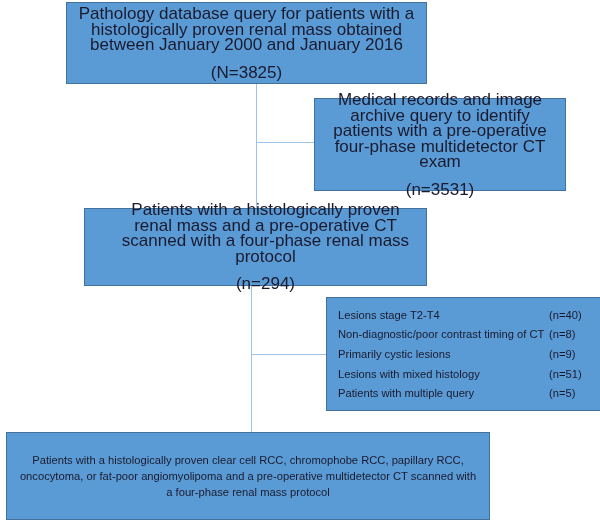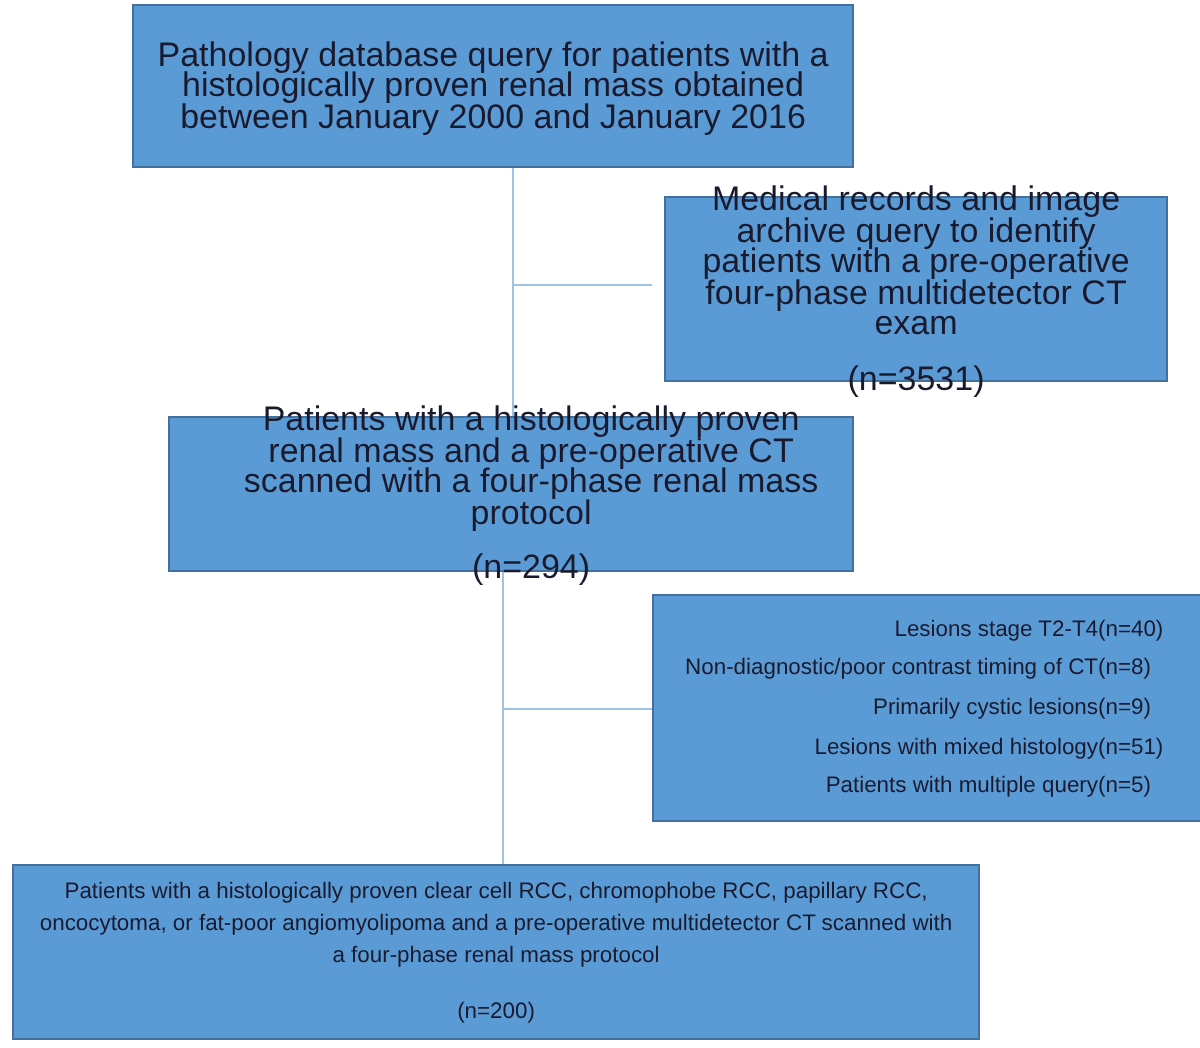--- a/index.html
+++ b/index.html
@@ -54,42 +54,43 @@
     padding: 7px 0 7px 11px;
     display: flex;
     flex-direction: column;
     justify-content: space-around;
   }
   .fc-list .row {
     display: flex;
     align-items: center;
     white-space: nowrap;
   }
-  .fc-list .row .label { width: 211px; flex: 0 0 211px; text-align: right; }
+  .fc-list .row .label { width: 211px; flex: 0 0 211px; text-align: left; }
   .fc-list .row .n { text-align: left; }
 
   
   .fc-box.wide { font-size: 11.2px; line-height: 16px; }
 </style>
 </head>
 <body>
 
 <div id="canvas">
 
   <div class="connector v" style="left:256px; top:84px; height:124px;"></div>
   <div class="connector h" style="left:256px; top:142px; width:70px;"></div>
 
   <div class="connector v" style="left:251px; top:286px; height:146px;"></div>
   <div class="connector h" style="left:251px; top:354px; width:75px;"></div>
 
   <div class="fc-box" style="left:66px; top:2px; width:361px; height:82px;">
     <p class="body">Pathology database query for patients with a histologically proven renal mass obtained between January 2000 and January 2016</p>
+    <p class="count">(N=3825)</p>
   </div>
 
-  <div class="fc-box" style="left:332px; top:98px; width:252px; height:93px;align-items:center;">
+  <div class="fc-box" style="left:314px; top:98px; width:252px; height:93px;align-items:center;">
     <p class="body">Medical records and image archive query to identify patients with a pre-operative four-phase multidetector CT exam</p>
     <p class="count">(n=3531)</p>
   </div>
 
   <div class="fc-box" style="left:84px; top:208px; width:343px; height:78px;padding-left:29px;">
     <p class="body">Patients with a histologically proven renal mass and a pre-operative CT scanned with a four-phase renal mass protocol</p>
     <p class="count">(n=294)</p>
   </div>
 
   <div class="fc-list" style="left:326px; top:297px; width:286px; height:114px;">
@@ -110,16 +111,15 @@
       <span class="n">(n=51)</span>
     </div>
     <div class="row">
       <span class="label">Patients with multiple query</span>
       <span class="n">(n=5)</span>
     </div>
   </div>
 
   <div class="fc-box wide" style="left:6px; top:432px; width:484px; height:88px;">
     <p class="body">Patients with a histologically proven clear cell RCC, chromophobe RCC, papillary RCC, oncocytoma, or fat-poor angiomyolipoma and a pre-operative multidetector CT scanned with a four-phase renal mass protocol</p>
-    <p class="count">(n=200)</p>
   </div>
 
 </div>
 
 </body></html>

